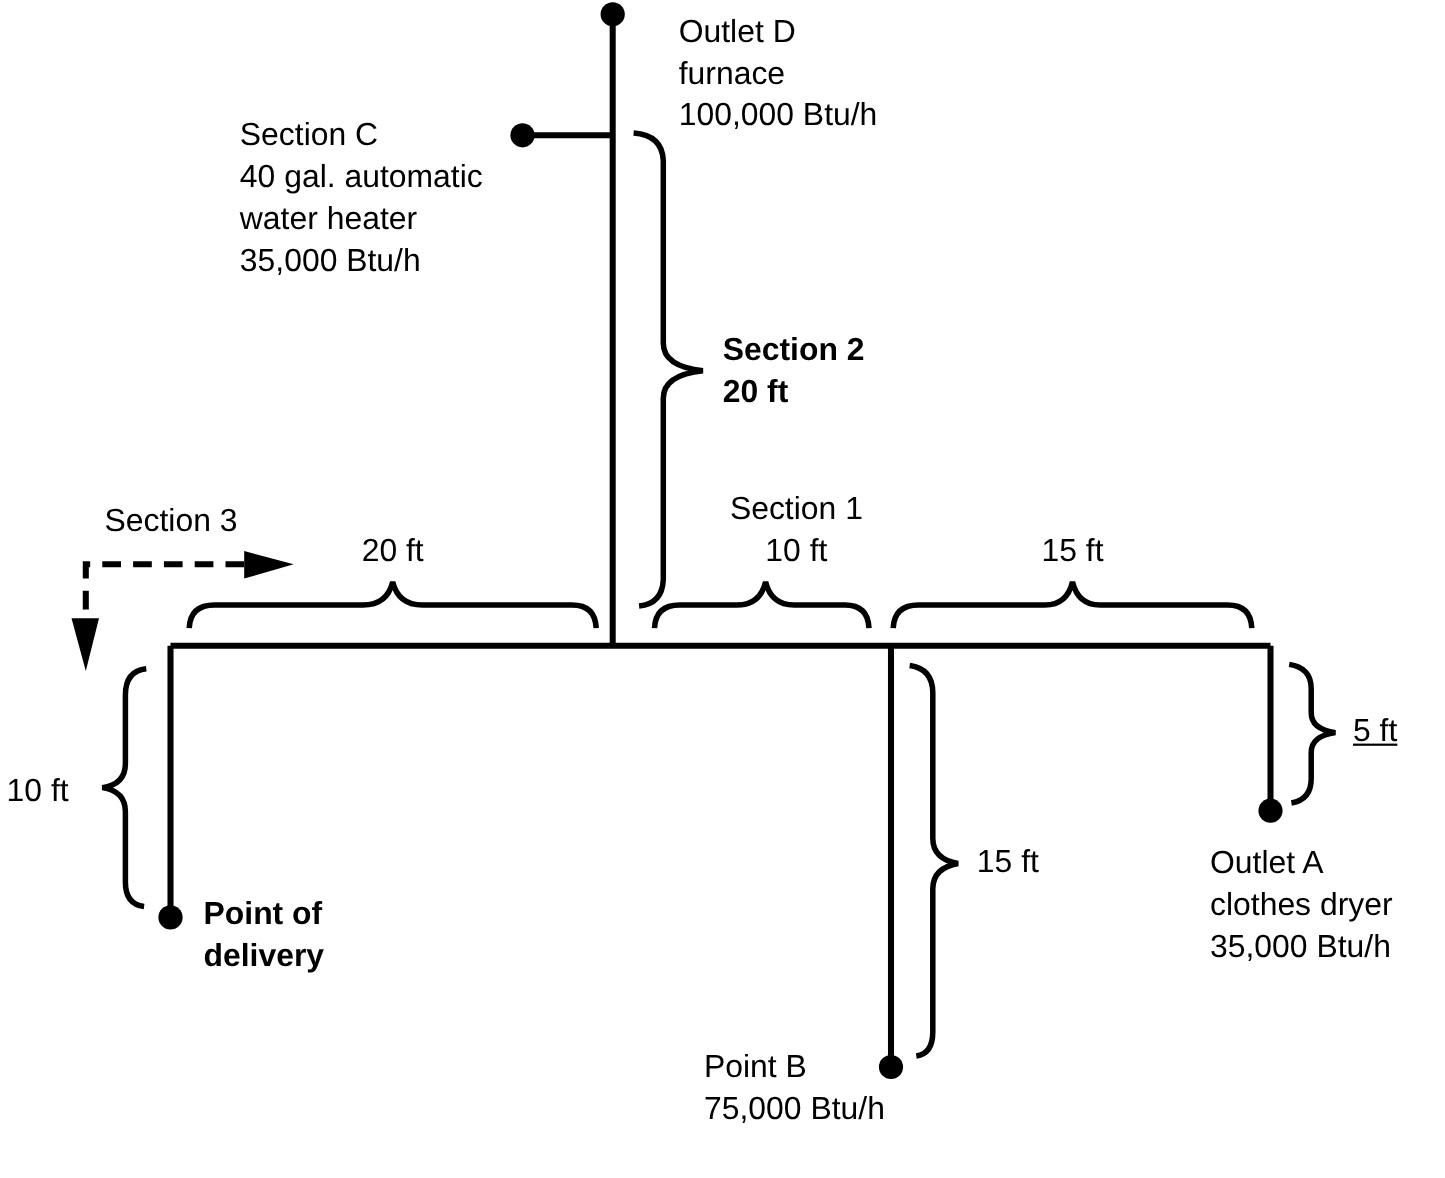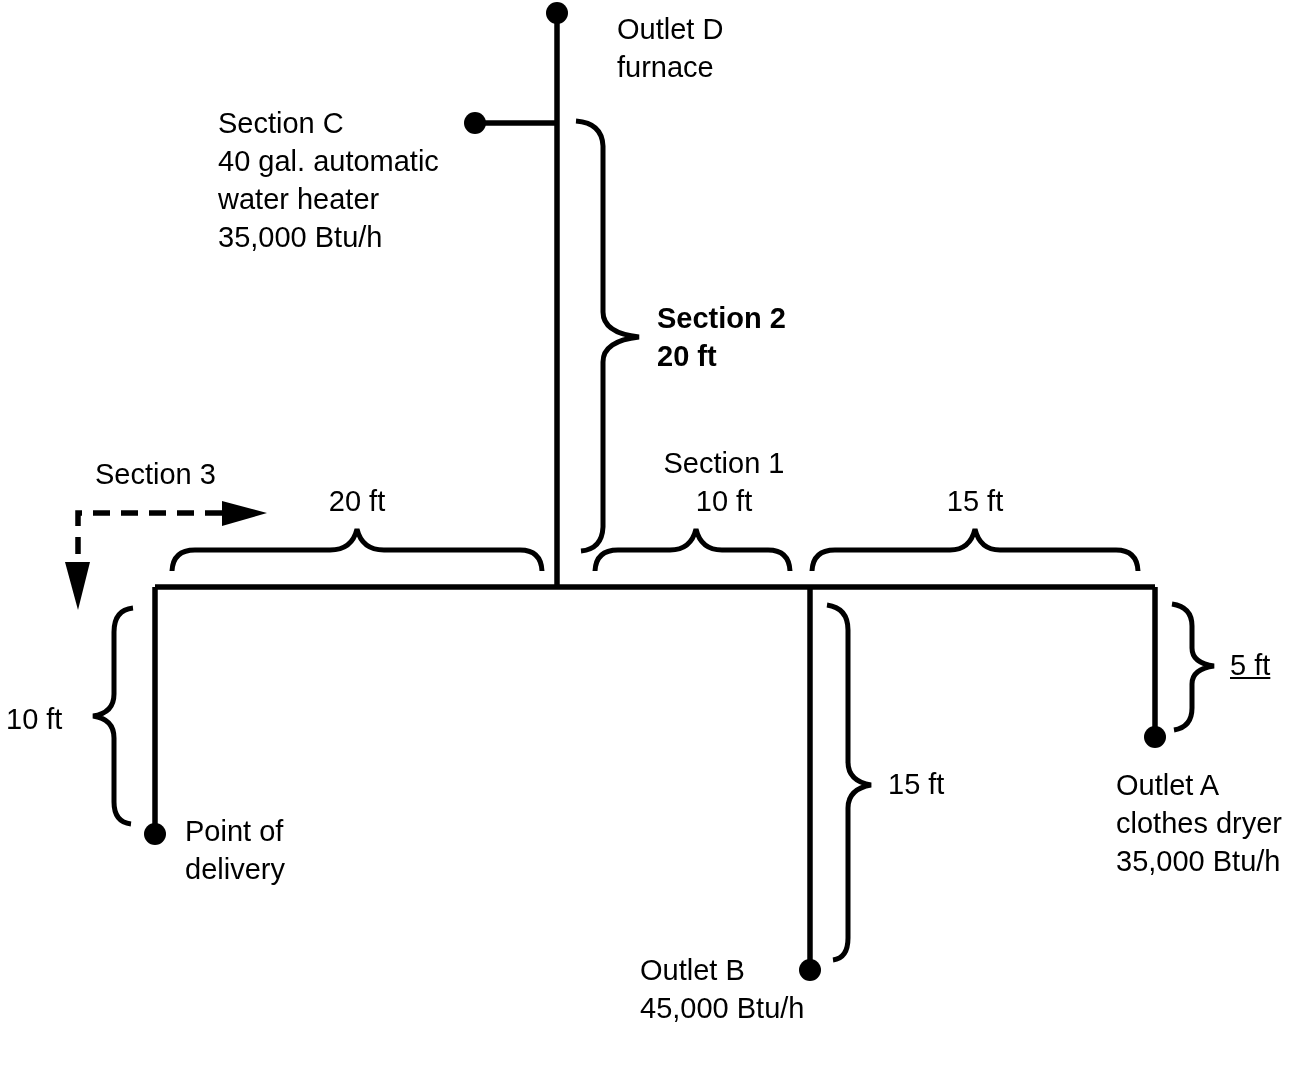--- a/index.html
+++ b/index.html
@@ -63,20 +63,21 @@
     <circle cx="557" cy="13" r="11" fill="#000000"></circle>
     <circle cx="475" cy="123" r="11" fill="#000000"></circle>
     <circle cx="155" cy="834" r="11" fill="#000000"></circle>
     <circle cx="810" cy="970" r="11" fill="#000000"></circle>
     <circle cx="1155" cy="737" r="11" fill="#000000"></circle>
   </svg>
 
   <div class="lbl" style="left:617px; top:10px;">
     <div>Outlet D</div>
     <div>furnace</div>
+    <div>100,000 Btu/h</div>
   </div>
 
   <div class="lbl" style="left:218px; top:104px;">
     <div>Section C</div>
     <div>40 gal. automatic</div>
     <div>water heater</div>
     <div>35,000 Btu/h</div>
   </div>
 
   <div class="lbl" style="left:657px; top:299px;font-weight:bold;">
@@ -90,33 +91,33 @@
   </div>
 
   <div class="lbl" style="left:95px; top:455px;text-align:right;">Section 3</div>
 
   <div class="lbl center" style="left:282px; top:482px; width:150px;">20 ft</div>
 
   <div class="lbl center" style="left:900px; top:482px; width:150px;">15 ft</div>
 
   <div class="lbl" style="left:6px; top:700px;">10 ft</div>
 
-  <div class="lbl" style="left:185px; top:812px;">
+  <div class="lbl" style="left:185px; top:812px;font-weight:bold;">
     <div>Point of</div>
     <div>delivery</div>
   </div>
 
   <div class="lbl" style="left:888px; top:765px;">15 ft</div>
 
   <div class="lbl" style="left:1230px; top:646px;text-decoration:underline;">5 ft</div>
 
-  <div class="lbl" style="left:1100px; top:766px;margin-left:16px;">
+  <div class="lbl" style="left:1100px; top:766px;">
     <div>Outlet A</div>
     <div>clothes dryer</div>
     <div>35,000 Btu/h</div>
   </div>
 
   <div class="lbl" style="left:640px; top:951px;">
-    <div>Outlet B</div>
-    <div>45,000 Btu/h</div>
+    <div>Point B</div>
+    <div>75,000 Btu/h</div>
   </div>
 
 </div>
 
 </body></html>

